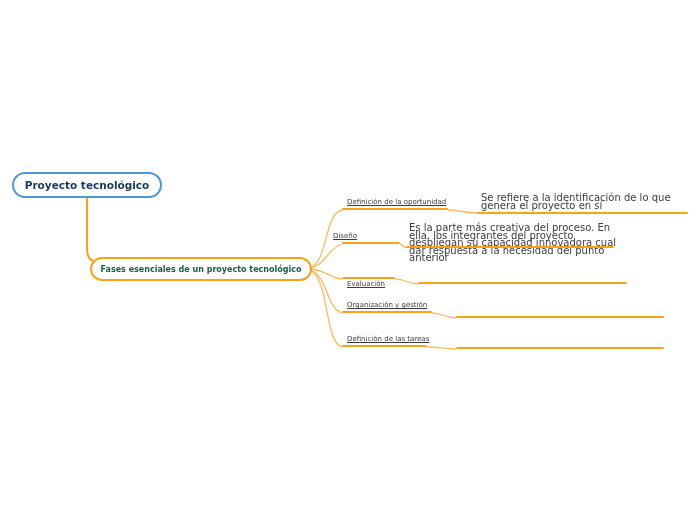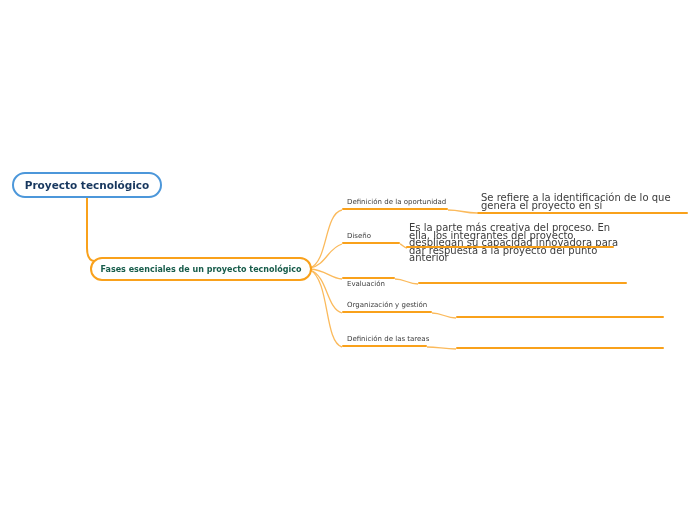--- a/index.html
+++ b/index.html
@@ -20,21 +20,21 @@
     border:2px solid var(--blue,#4C97DA);border-radius:13px;
     color:var(--rootText,#17375E);font-size:10.5px;font-weight:bold;
   }
   .main-node{
     left:90px;top:257px;width:222px;height:24px;
     border:2px solid var(--orange,#F9A11B);border-radius:12px;
     color:var(--mainText,#175C4A);font-size:8px;font-weight:bold;
   }
   .branch-label{
     position:absolute;font-size:7px;line-height:10px;
-    color:var(--text,#3C3C3C);white-space:nowrap;
+    color:var(--text,#3C3C3C);white-space:nowrap;text-decoration:underline;
   }
   .branch-desc{
     position:absolute;font-size:10px;line-height:7.5px;
     color:var(--text,#3C3C3C);
   }
   .underline{
     position:absolute;height:2px;background:var(--orange,#F9A11B);border-radius:1px;
   }
 </style>
 </head>
@@ -65,23 +65,23 @@
 
   <div class="node main-node">
     <span>Fases esenciales de un proyecto tecnológico</span>
   </div>
 
   <div class="branch-label" style="left:347px;top:197px">Definición de la oportunidad</div>
   <div class="underline" style="left:342px;top:208px;width:106px"></div>
   <div class="branch-desc" style="left:481px;top:194px;width:215px">Se refiere a la identificación de lo que genera el proyecto en sí</div>
   <div class="underline" style="left:477px;top:212px;width:211px"></div>
 
-  <div class="branch-label" style="left:347px;top:231px">Diseño</div>
+  <div class="branch-label" style="left:333px;top:231px">Diseño</div>
   <div class="underline" style="left:342px;top:242px;width:58px"></div>
-  <div class="branch-desc" style="left:409px;top:224px;width:212px">Es la parte más creativa del proceso. En ella, los integrantes del proyecto despliegan su capacidad innovadora para dar respuesta a la proyecto del punto anterior</div>
+  <div class="branch-desc" style="left:409px;top:224px;width:212px">Es la parte más creativa del proceso. En ella, los integrantes del proyecto despliegan su capacidad innovadora cual dar respuesta a la necesidad del punto anterior</div>
   <div class="underline" style="left:406px;top:246px;width:208px"></div>
 
   <div class="branch-label" style="left:347px;top:279px">Evaluación</div>
   <div class="underline" style="left:342px;top:277px;width:53px"></div>
   <div class="underline" style="left:418px;top:282px;width:209px"></div>
 
   <div class="branch-label" style="left:347px;top:300px">Organización y gestión</div>
   <div class="underline" style="left:342px;top:311px;width:90px"></div>
   <div class="underline" style="left:456px;top:316px;width:208px"></div>
 

